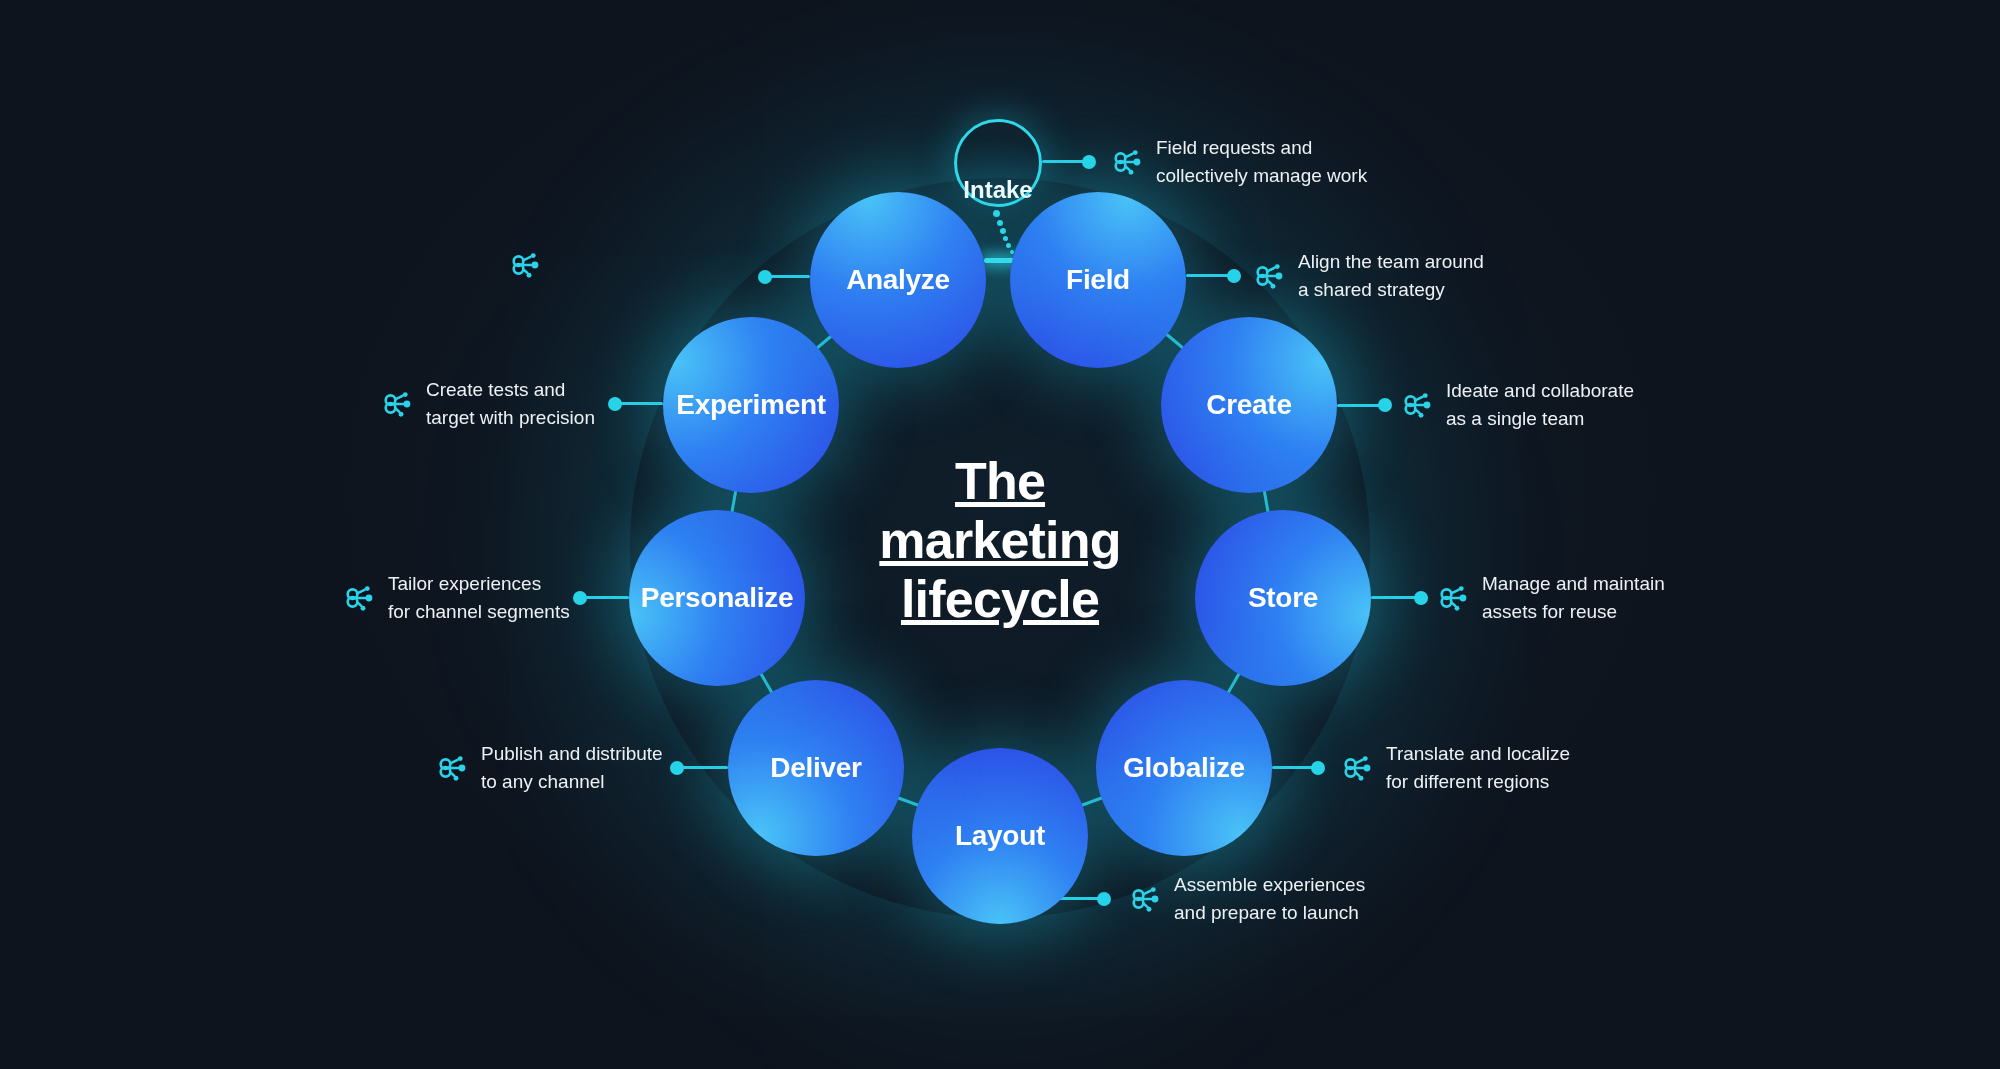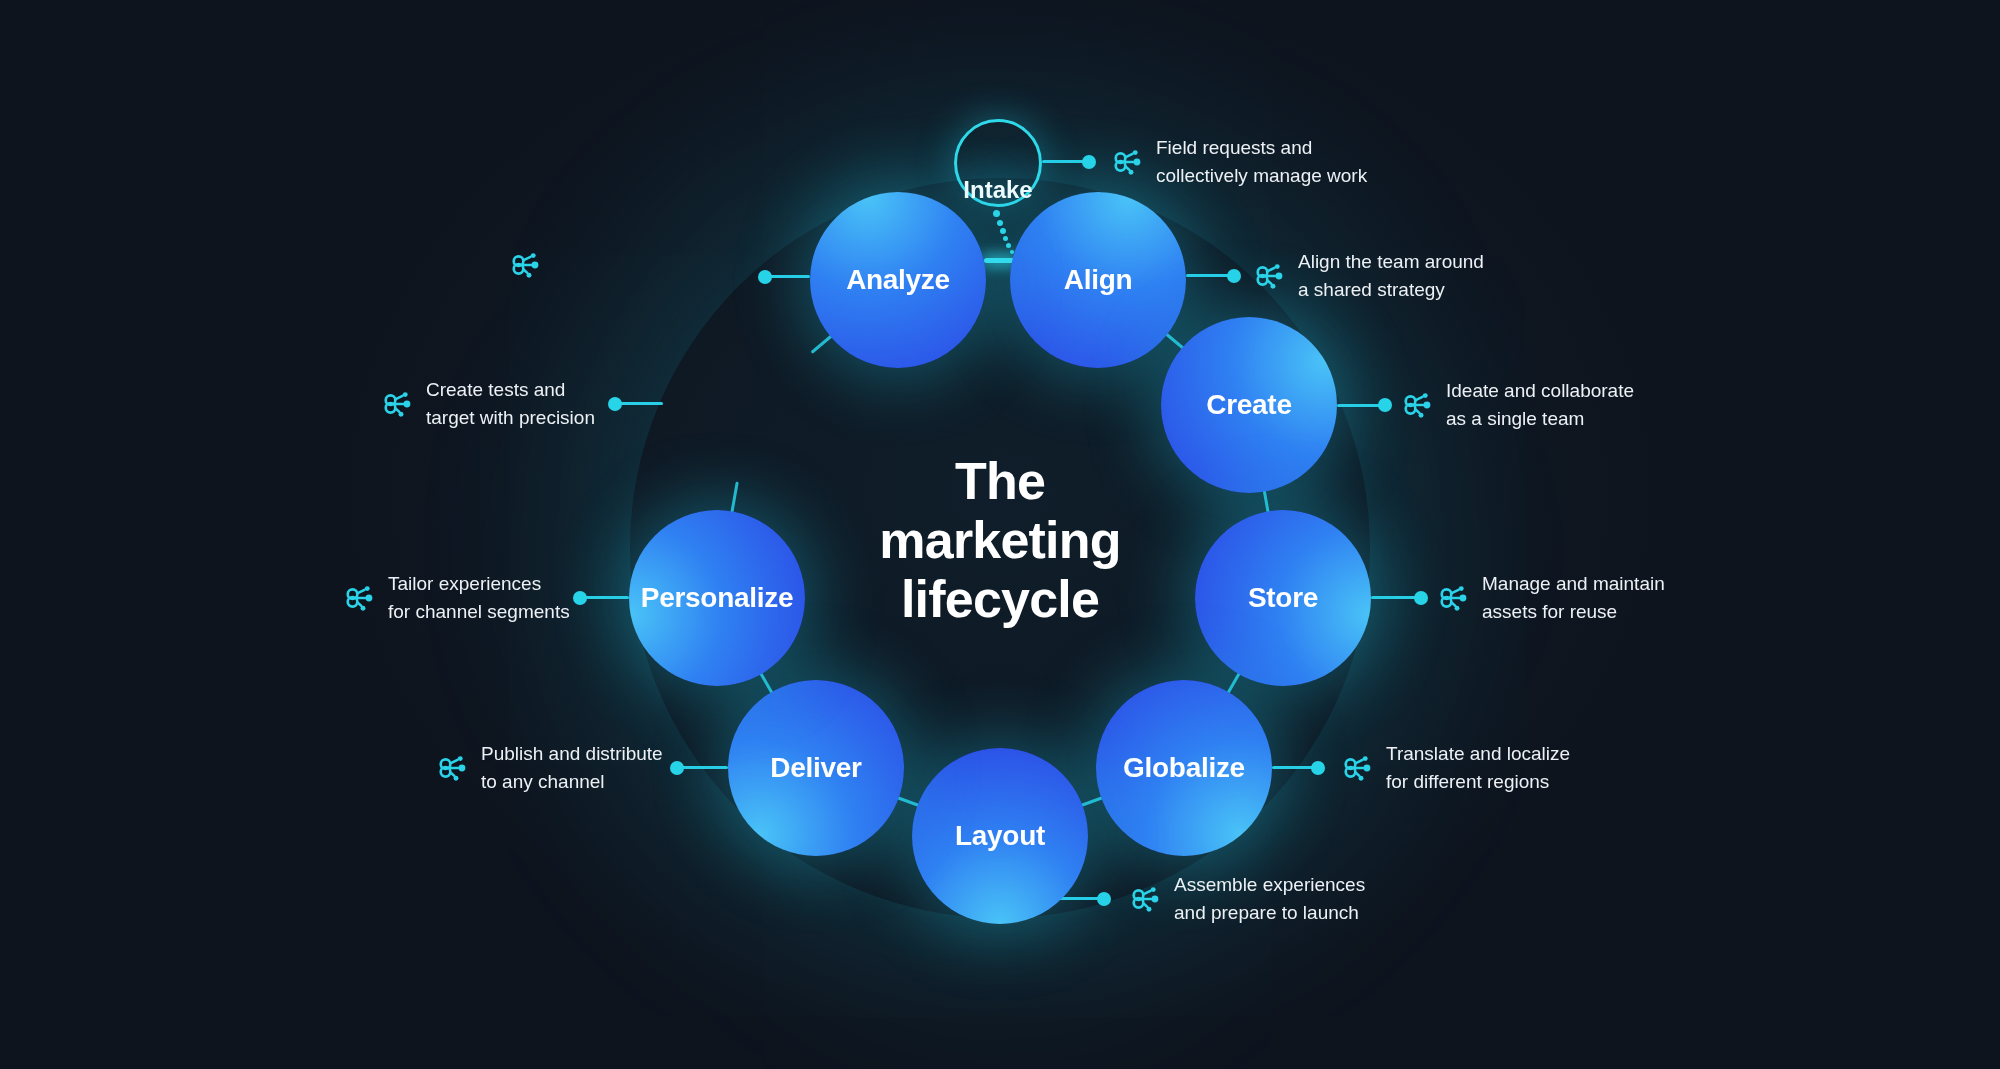--- a/index.html
+++ b/index.html
@@ -51,21 +51,21 @@
   
   .desc { position:absolute; display:flex; align-items:center; gap:12px; }
   .desc-text span { display:block; color:#edf1f5; font-size:19px; line-height:28px; white-space:nowrap; }
   .wf-icon { width:32px; height:32px; flex:0 0 auto; }
   .wf-icon svg { width:32px; height:32px; display:block; }
   
   .title {
     position:absolute; left:790px; top:452px; width:420px; text-align:center;
     color:#ffffff; font-size:52px; line-height:59px; font-weight:bold; letter-spacing:-0.8px;
   }
-  .title span { display:block; }
+  .title span { display:block;text-decoration:underline; }
 </style>
 </head>
 <body>
 
 <div class="stage">
 
   <div class="halo"></div>
 
   <div class="seg" style="left:1155px;top:339px;transform:rotate(40deg)"></div>
   <div class="seg" style="left:1247px;top:499px;transform:rotate(80deg)"></div>
@@ -103,39 +103,42 @@
   <div class="dot" style="left:1097px;top:892px"></div>
   <div class="dot" style="left:670px;top:761px"></div>
   <div class="dot" style="left:573px;top:591px"></div>
   <div class="dot" style="left:608px;top:397px"></div>
   <div class="dot" style="left:758px;top:270px"></div>
 
   <div class="intake-node">
     <span>Intake</span>
   </div>
   <div class="node g-plan" style="left:1010px;top:192px">
-    <span class="node-label">Align</span>
+    <span class="node-label">Field</span>
   </div>
   <div class="node g-create" style="left:1161px;top:317px">
     <span class="node-label">Create</span>
   </div>
   <div class="node g-store" style="left:1195px;top:510px">
     <span class="node-label">Store</span>
   </div>
   <div class="node g-globalize" style="left:1096px;top:680px">
     <span class="node-label">Globalize</span>
   </div>
   <div class="node g-layout" style="left:912px;top:748px">
     <span class="node-label">Layout</span>
   </div>
   <div class="node g-deliver" style="left:728px;top:680px">
     <span class="node-label">Deliver</span>
   </div>
   <div class="node g-personalize" style="left:629px;top:510px">
     <span class="node-label">Personalize</span>
+  </div>
+  <div class="node g-experiment" style="left:663px;top:317px">
+    <span class="node-label">Experiment</span>
   </div>
   <div class="node g-analyze" style="left:810px;top:192px">
     <span class="node-label">Analyze</span>
   </div>
 
   <div class="desc" style="left:1112px;top:134px">
     <span class="wf-icon">
 <svg viewBox="0 0 30 30" xmlns="http://www.w3.org/2000/svg">
   <g stroke="#2bd3e8" stroke-width="2.5" fill="none" stroke-linecap="round">
     <circle cx="8" cy="11.4" r="4.5"></circle>

